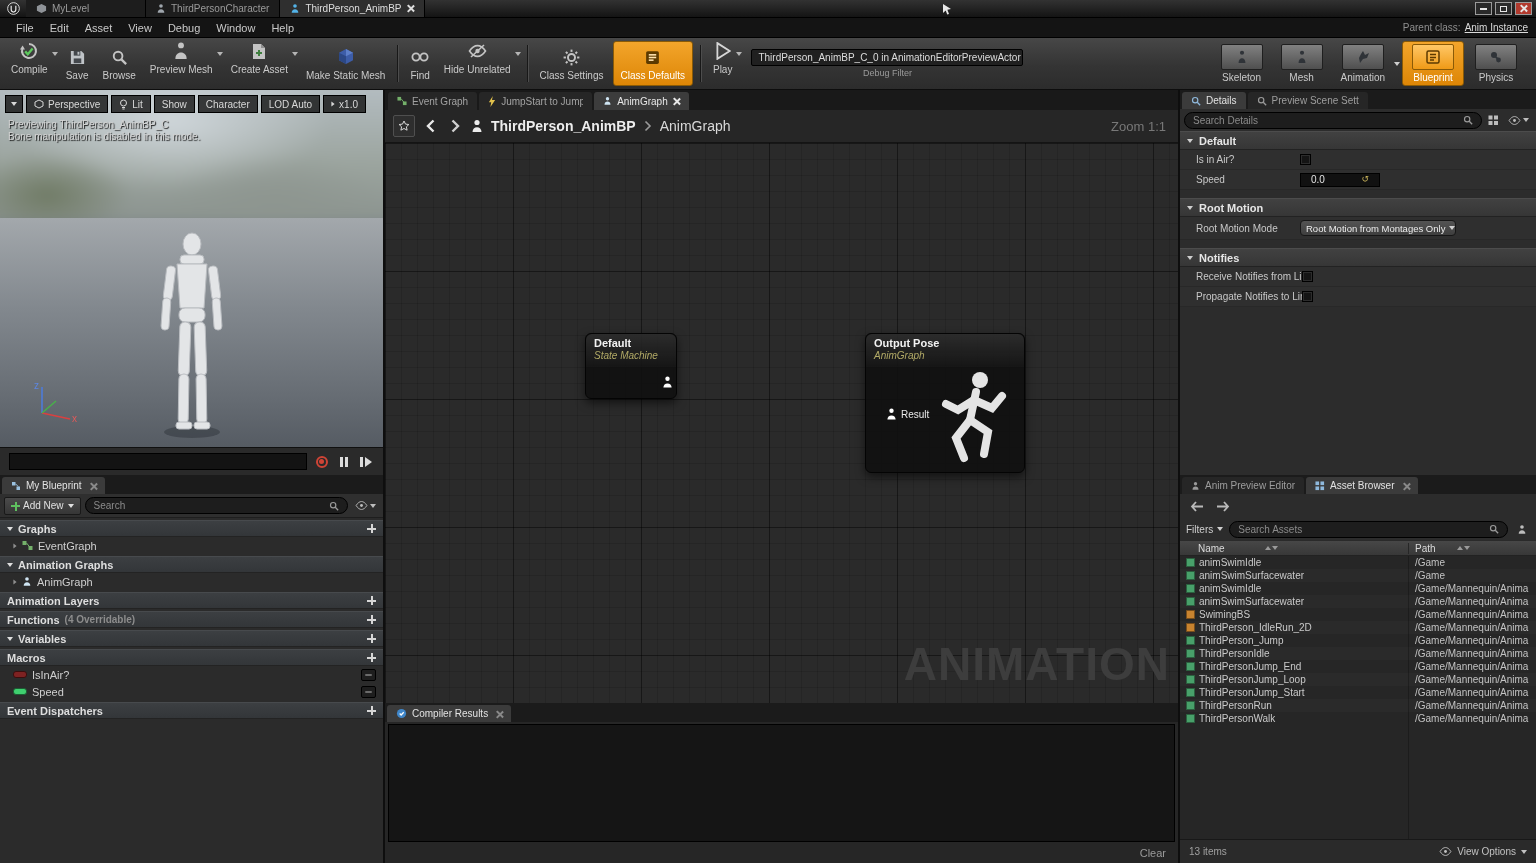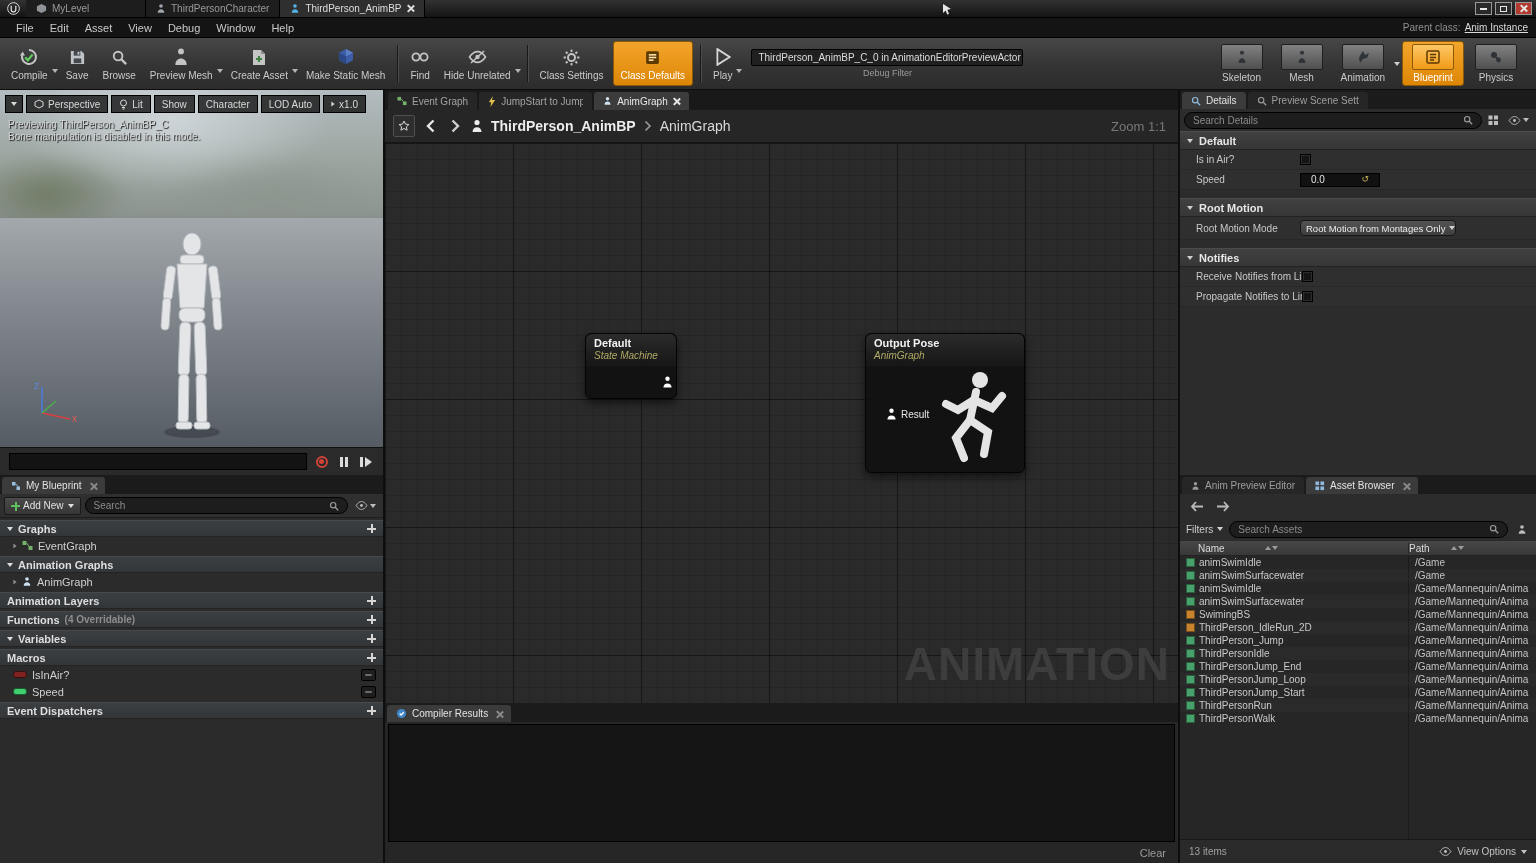--- a/index.html
+++ b/index.html
@@ -34,21 +34,21 @@
 
 .menubar{height:20px;background:#141414;display:flex;align-items:center;padding:0 8px;border-bottom:1px solid #000;flex:none}
 .menu-item{padding:0 8px;color:#c9c9c9;font-size:11px}
 .parentclass{margin-left:auto;font-size:10px;color:#8f8f8f;display:flex;gap:4px;align-items:center}
 .parentclass .val{color:#dadada;text-decoration:underline}
 
 
 .toolbar{height:52px;background:linear-gradient(#474747,#343434 55%,#2c2c2c);display:flex;align-items:stretch;border-bottom:1px solid #0d0d0d;padding:0 4px;flex:none}
 .tbtn{display:flex;flex-direction:column;align-items:center;justify-content:center;gap:2px;padding:2px 7px;color:#cacaca;font-size:10px;white-space:nowrap}
 .tbtn .ticon{height:22px;display:flex;align-items:center;justify-content:center}
-.tbtn-wrap{display:flex;align-items:center}
+.tbtn-wrap{display:flex;align-items:flex-start}
 .tbtn-wrap .caret{color:#b5b5b5;margin:14px 1px 0 -3px}
 .tbtn.orange,.mode.orange{background:linear-gradient(#f3a52b,#dd8606);border:1px solid #8a5a06;border-radius:3px;color:#fff;margin:3px 2px}
 .tsep{width:1px;background:#181818;box-shadow:1px 0 0 #4d4d4d;margin:7px 5px;flex:none}
 .debugblock{display:flex;flex-direction:column;justify-content:center;gap:2px;margin-left:8px}
 .debugdd{width:272px;height:17px;background:#202020;border:1px solid #000;border-radius:2px;display:flex;align-items:center;gap:5px;padding:0 6px;font-size:10px;color:#dcdcdc;white-space:nowrap;overflow:hidden}
 .debuglabel{text-align:center;font-size:9px;color:#9a9a9a}
 .modes{margin-left:auto;display:flex;align-items:stretch;padding-right:6px}
 .mode{display:flex;flex-direction:column;align-items:center;justify-content:center;gap:2px;padding:2px 9px;font-size:10px;color:#cacaca}
 .mode .tile{width:42px;height:26px;background:linear-gradient(#818181,#4f4f4f);border:1px solid #1f1f1f;border-radius:2px;display:flex;align-items:center;justify-content:center;color:#30343a}
 .mode.orange .tile{background:linear-gradient(#ffc766,#ef9a17);border-color:#8a5a06;color:#5c3a00}
@@ -154,21 +154,21 @@
 .dd{height:16px;max-width:156px;background:linear-gradient(#545454,#3e3e3e);border:1px solid #161616;border-radius:4px;display:flex;align-items:center;gap:4px;padding:0 5px;font-size:9.5px;color:#ececec;white-space:nowrap;overflow:hidden}
 .dd .tri-d{flex:none;color:#d0d0d0}
 .sect-gap{height:8px}
 
 
 .ab-nav{height:24px;flex:none;display:flex;align-items:center;gap:12px;padding:0 10px;color:#b9b9b9}
 .ab-filter{height:22px;flex:none;display:flex;align-items:center;gap:6px;padding:0 6px}
 .filters-btn{display:flex;align-items:center;gap:4px;color:#d0d0d0;font-size:10px}
 .ab-header{height:16px;flex:none;display:flex;align-items:center;background:linear-gradient(#474747,#383838);border-top:1px solid #2a2a2a;border-bottom:1px solid #222;font-size:10px;color:#dadada;position:relative}
 .ab-header .hname{width:228px;padding-left:18px;display:flex;align-items:center;gap:40px}
-.ab-header .hpath{flex:1;border-left:1px solid #262626;display:flex;align-items:center;gap:21px}
+.ab-header .hpath{flex:1;border-left:1px solid #262626;padding-left:6px;display:flex;align-items:center;gap:21px}
 .sort-ic{display:inline-flex;flex-direction:row;gap:1px;color:#9a9a9a}
 .sort-ic i{display:block;width:0;height:0;border-left:3px solid transparent;border-right:3px solid transparent}
 .sort-ic .up{border-bottom:4px solid currentColor}
 .sort-ic .dn{border-top:4px solid currentColor}
 .ab-list{flex:1;overflow:hidden;background:#262626;position:relative}
 .ab-list::after{content:"";position:absolute;top:0;bottom:0;left:228px;width:1px;background:rgba(0,0,0,.25)}
 .ab-row{height:13px;display:flex;align-items:center;font-size:10px;color:#c9c9c9}
 .ab-row:nth-child(even){background:rgba(255,255,255,.02)}
 .ab-row .aicn{width:9px;height:9px;border-radius:1px;margin:0 4px 0 6px;flex:none;box-shadow:inset 0 0 0 1px rgba(0,0,0,.4)}
 .aicn.seq{background:#48a06a}

